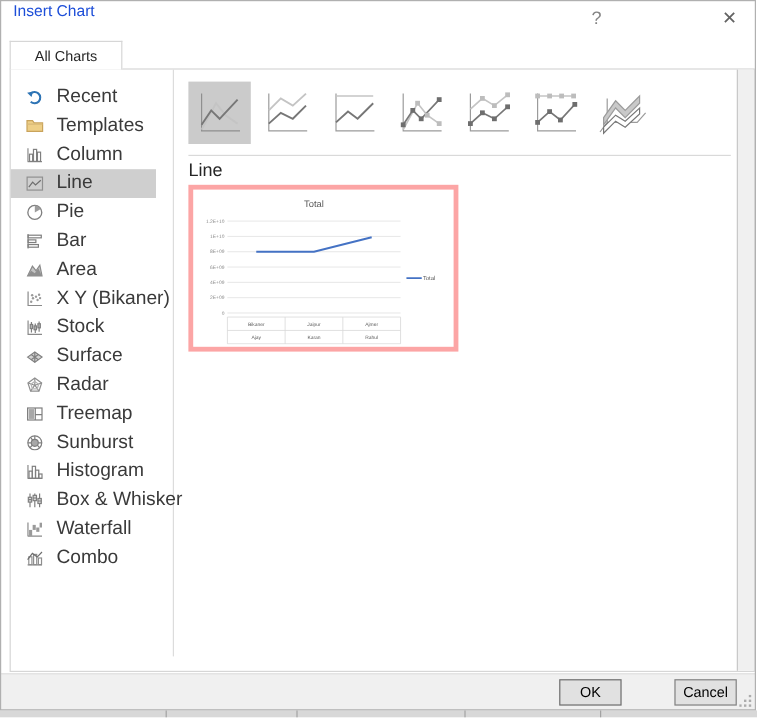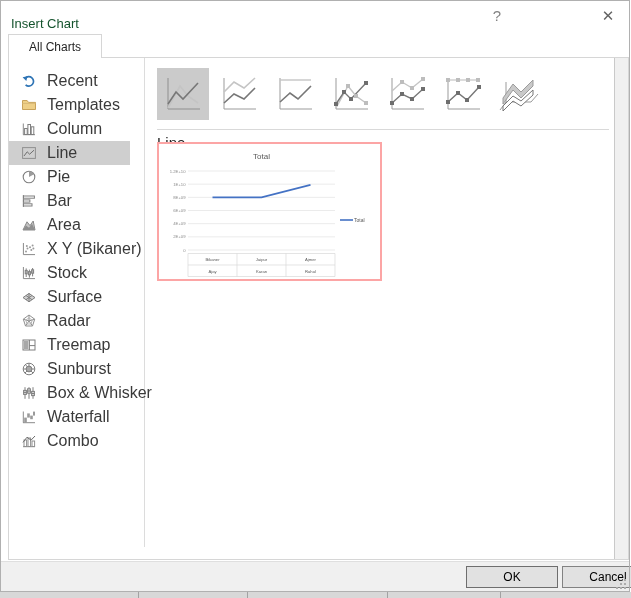--- a/index.html
+++ b/index.html
@@ -4,21 +4,21 @@
 <style>
   html,body{margin:0;padding:0;}
   body{
     width:631px;height:598px;position:relative;background:#FFFFFF;
     font-family:"Liberation Sans","DejaVu Sans",sans-serif;
     -webkit-font-smoothing:antialiased;overflow:hidden;
   }
   .dlg-border{position:absolute;left:0;top:0;width:630px;height:592px;
     border:1px solid #B0B0B0;box-sizing:border-box;pointer-events:none;z-index:9;}
   
-  .title{position:absolute;left:11px;top:16px;font-size:13px;color:#14532d;}
+  .title{position:absolute;left:11px;top:1px;font-size:13px;color:#1d4ed8;}
   .help-btn{position:absolute;left:485px;top:5px;width:24px;height:22px;text-align:center;
     font-size:15px;color:#838383;line-height:22px;cursor:default;}
   .close-btn{position:absolute;left:595px;top:4px;width:26px;height:24px;text-align:center;
     font-size:15px;color:#636363;line-height:24px;cursor:default;}
   
   .tab{position:absolute;left:8px;top:34px;width:94px;height:24px;background:#FFF;
     border:1px solid #D6D6D6;border-bottom:none;z-index:3;box-sizing:border-box;
     display:flex;align-items:center;justify-content:center;font-size:12px;color:#262626;}
   
   .panel{position:absolute;left:8px;top:57px;width:621px;height:503px;background:#FFF;
@@ -34,27 +34,27 @@
   .sb-icon{width:16px;height:16px;flex:0 0 16px;display:inline-flex;}
   .sb-icon svg{width:16px;height:16px;}
   
   .main{position:absolute;left:137px;top:0;right:13px;bottom:0;}
   .thumbs{position:absolute;left:11px;top:10px;display:flex;gap:4px;}
   .thumb{width:52px;height:52px;display:flex;align-items:center;justify-content:center;cursor:default;}
   .thumb.sel{background:#CBCBCB;}
   .thumb svg{width:44px;height:44px;}
   .sep{position:absolute;left:11px;right:6px;top:71px;height:1px;background:#D9D9D9;}
   .heading{position:absolute;left:11px;top:76px;font-size:15px;color:#262626;font-weight:400;margin:0;}
-  .preview{position:absolute;left:11px;top:84px;width:225px;height:139px;border:2px solid #fca5a5;
+  .preview{position:absolute;left:11px;top:96px;width:225px;height:139px;border:4px solid #fca5a5;
     background:#FFF;box-sizing:border-box;padding:2px;}
   .preview svg{display:block;width:100%;height:100%;}
   
   .footer{position:absolute;left:1px;top:561px;width:629px;height:30px;background:#F0F0F0;
     border-top:1px solid #DFDFDF;box-sizing:border-box;}
-  .btn{position:absolute;top:566px;width:92px;height:22px;background:#E1E1E1;
+  .btn{position:absolute;top:566px;width:52px;height:22px;background:#E1E1E1;
     border:1px solid #828282;font-size:12px;color:#000;font-family:inherit;padding:0;cursor:default;}
   .btn.ok{left:466px;border-color:#6E6E6E;}
   .btn.cancel{left:532px;margin-left:30px;}
   .grip{position:absolute;left:616px;top:579px;width:12px;height:12px;}
   
   .ws-strip{position:absolute;left:0;top:592px;width:631px;height:6px;background:#D8D8D8;}
   .ws-line{position:absolute;top:0;bottom:0;width:1px;background:#A2A2A2;}
 </style>
 </head>
 <body>
@@ -209,20 +209,34 @@
     </div>
     <div class="sb-item">
       <span class="sb-icon">
           <svg viewBox="0 0 16 16">
             <circle cx="8" cy="8" r="5.8" fill="none" stroke="#7F7F7F"></circle>
             <circle cx="8" cy="8" r="2.9" fill="#A8A8A8" stroke="#7F7F7F"></circle>
             <path d="M8 2.2 V5.1 M13.8 8 H10.9 M12.1 12.1 L10 10 M3.9 12.1 L6 10 M2.2 8 H5.1 M4.8 4 L6.4 5.9" stroke="#7F7F7F" fill="none"></path>
           </svg>
         </span>
       <span>Sunburst</span>
+    </div>
+    <div class="sb-item">
+      <span class="sb-icon">
+          <svg viewBox="0 0 16 16">
+            <path d="M2 13.7 h12 M2.3 13.7 V2.5" stroke="#8A8A8A" fill="none"></path>
+            <g fill="none" stroke="#7F7F7F">
+              <rect x="3.2" y="7.6" width="2.7" height="6"></rect>
+              <rect x="5.9" y="3.6" width="2.7" height="10"></rect>
+              <rect x="8.6" y="6.8" width="2.7" height="6.8"></rect>
+              <rect x="11.3" y="10" width="2.7" height="3.6"></rect>
+            </g>
+          </svg>
+        </span>
+      <span>Histogram</span>
     </div>
     <div class="sb-item">
       <span class="sb-icon">
           <svg viewBox="0 0 16 16">
             <g stroke="#7F7F7F" fill="#D9D9D9">
               <path d="M4 2.2 V13.8"></path>
               <rect x="2.6" y="5.4" width="2.8" height="4"></rect>
               <path d="M2.6 7.4 h2.8"></path>
               <path d="M8 2.2 V13.8"></path>
               <rect x="6.6" y="3.8" width="2.8" height="4.4"></rect>

